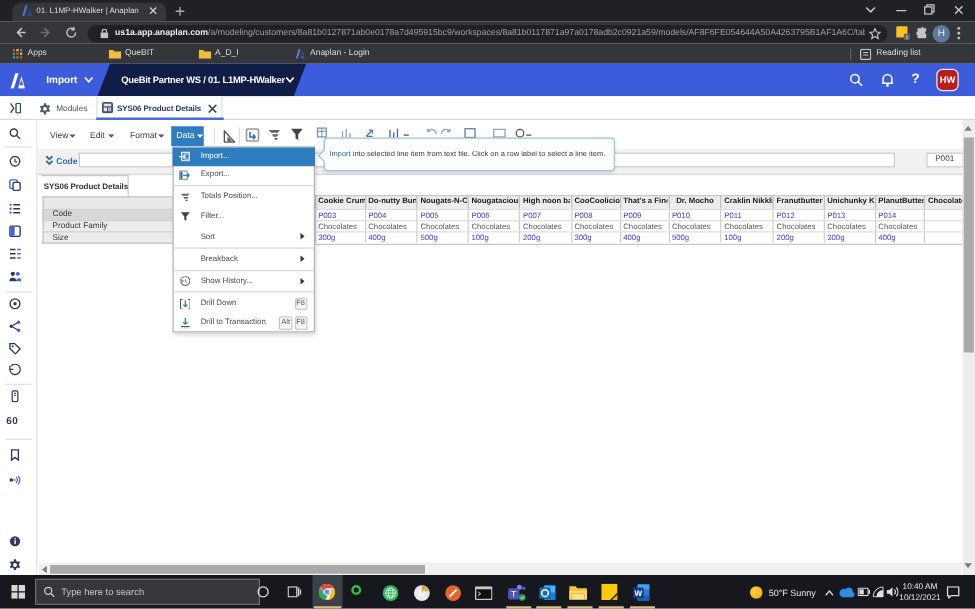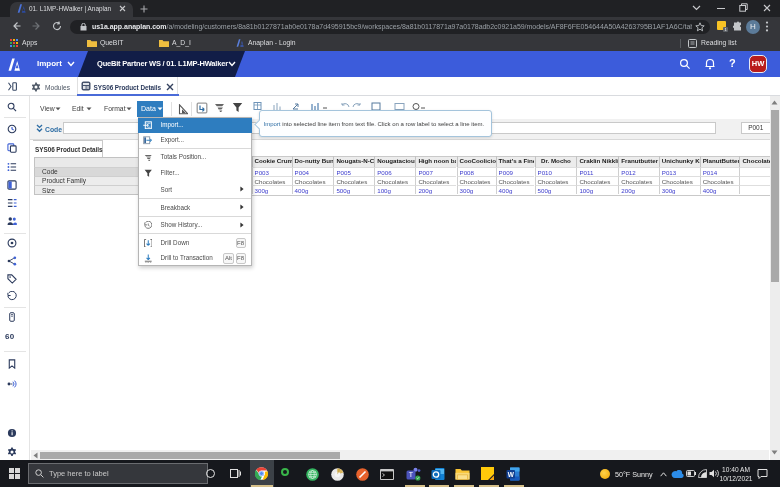--- a/index.html
+++ b/index.html
@@ -411,21 +411,21 @@
     <rect x="0" y="0" width="5" height="5" fill="#d8d8d8"></rect>
     <rect x="6" y="0" width="5" height="5" fill="#d8d8d8"></rect>
     <rect x="0" y="6" width="5" height="5" fill="#d8d8d8"></rect>
     <rect x="6" y="6" width="5" height="5" fill="#d8d8d8"></rect>
   </svg>
 <div class="abs" style="left:28px;top:463px;width:180px;height:21px;background:#35373c;border:1px solid #6a6c70;"></div>
 <svg class="abs" style="left:35px;top:469px" width="9" height="9" viewBox="0 0 9 9">
     <circle cx="3.6" cy="3.6" r="2.8" stroke="#cfcfcf" stroke-width="1" fill="none"></circle>
     <path d="M5.8 5.8 L8.4 8.4" stroke="#cfcfcf" stroke-width="1"></path>
   </svg>
-<div class="abs" style="left:49px;top:469px;font-size:7.5px;line-height:9px;color:#c9c9c9;">Type here to label</div>
+<div class="abs" style="left:49px;top:469px;font-size:7.5px;line-height:9px;color:#c9c9c9;">Type here to search</div>
 <div class="abs" style="left:206px;top:469px;width:9px;height:9px;border:1.6px solid #e6e6e6;border-radius:50%;"></div>
 <svg class="abs" style="left:230px;top:469px" width="11" height="9" viewBox="0 0 11 9">
     <rect x="0.5" y="0.5" width="7" height="8" stroke="#e0e0e0" stroke-width="1" fill="none"></rect>
     <path d="M9 1 V8 M10.5 2.5 V6.5" stroke="#e0e0e0" stroke-width="1"></path>
   </svg>
 <div class="abs" style="left:250px;top:460px;width:24px;height:27px;background:#3c4147;"></div>
 <svg class="abs" style="left:255px;top:467px" width="13" height="13" viewBox="0 0 13 13">
 <circle cx="6.5" cy="6.5" r="6.3" fill="#fff"></circle>
 <path d="M6.5 0.2 a6.3 6.3 0 0 1 5.6 3.4 L6.5 3.6 a3 3 0 0 0 -2.9 2.1 L1.3 2.6 A6.3 6.3 0 0 1 6.5 0.2" fill="#ea4335"></path>
 <path d="M12.5 4.2 a6.3 6.3 0 0 1 -5 8.9 L9.4 8.3 a3 3 0 0 0 0.1 -3.5 Z" fill="#fbbc05"></path>

